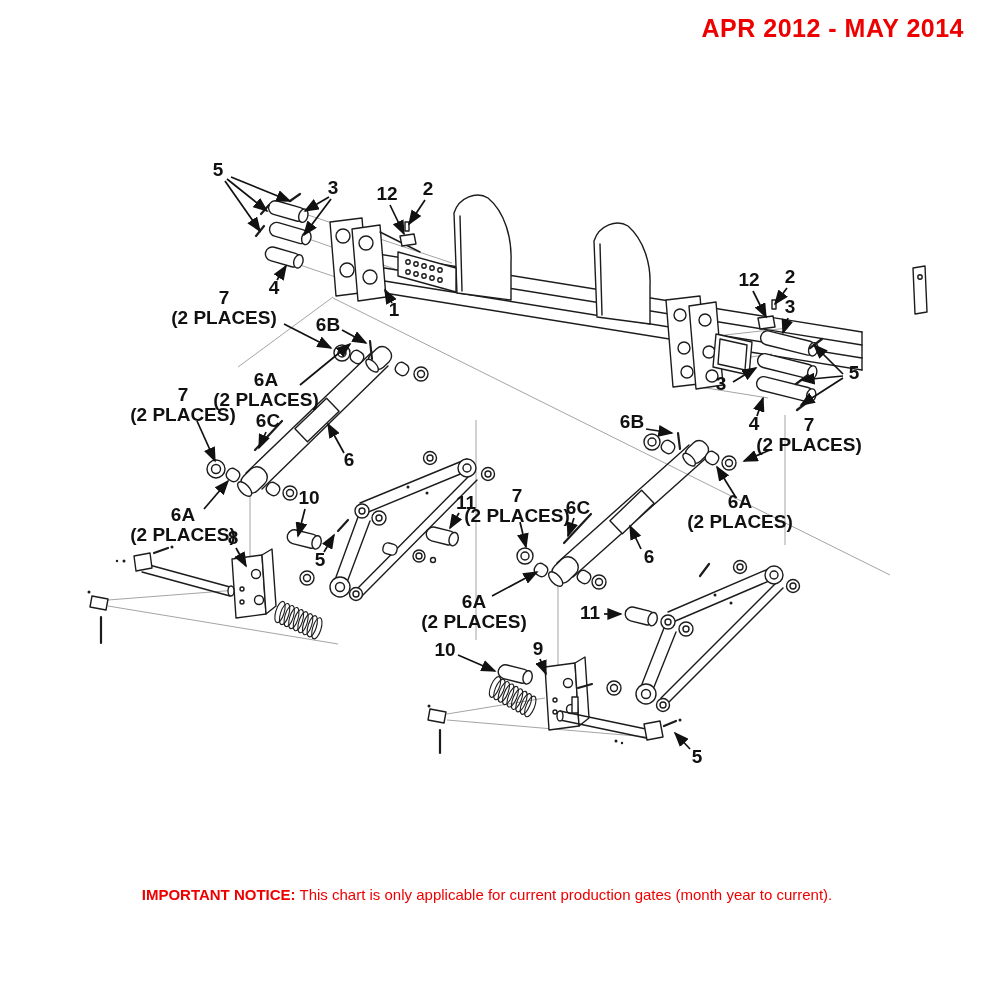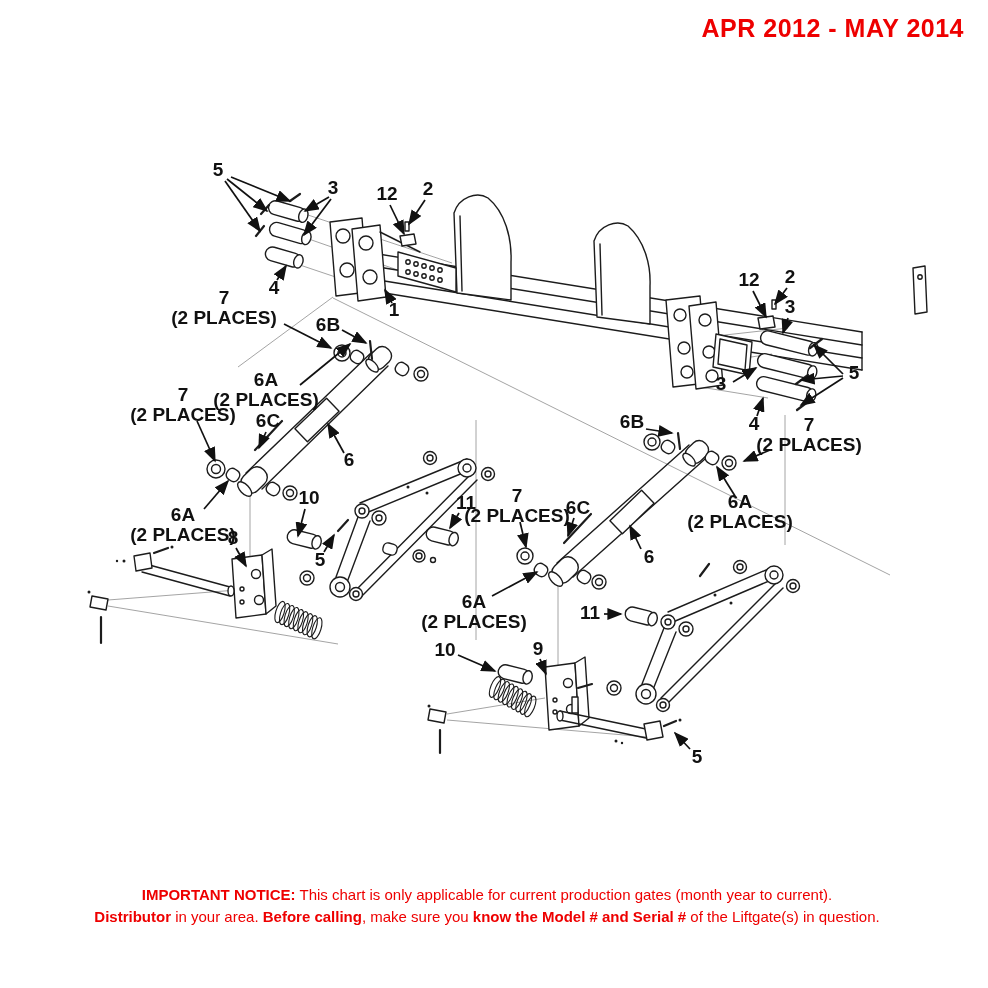--- a/index.html
+++ b/index.html
@@ -508,16 +508,15 @@
     </div>
   <div class="callout" style="left:538px;top:639px">
       <span>9</span>
     </div>
   <div class="callout" style="left:697px;top:747px">
       <span>5</span>
     </div>
 
   <div class="footer">
     <div><b>IMPORTANT NOTICE:</b><span> This chart is only applicable for current production gates (month year to current).</span></div>
-    <div><b>Distributor</b><span> in your area. </span><b>Before calling</b><span>, make sure you </span><b>know the Model # and Serial #</b><span> of the Liftgate(s) in question.</span></div>
   </div>
 
 </div>
 
 </body></html>

